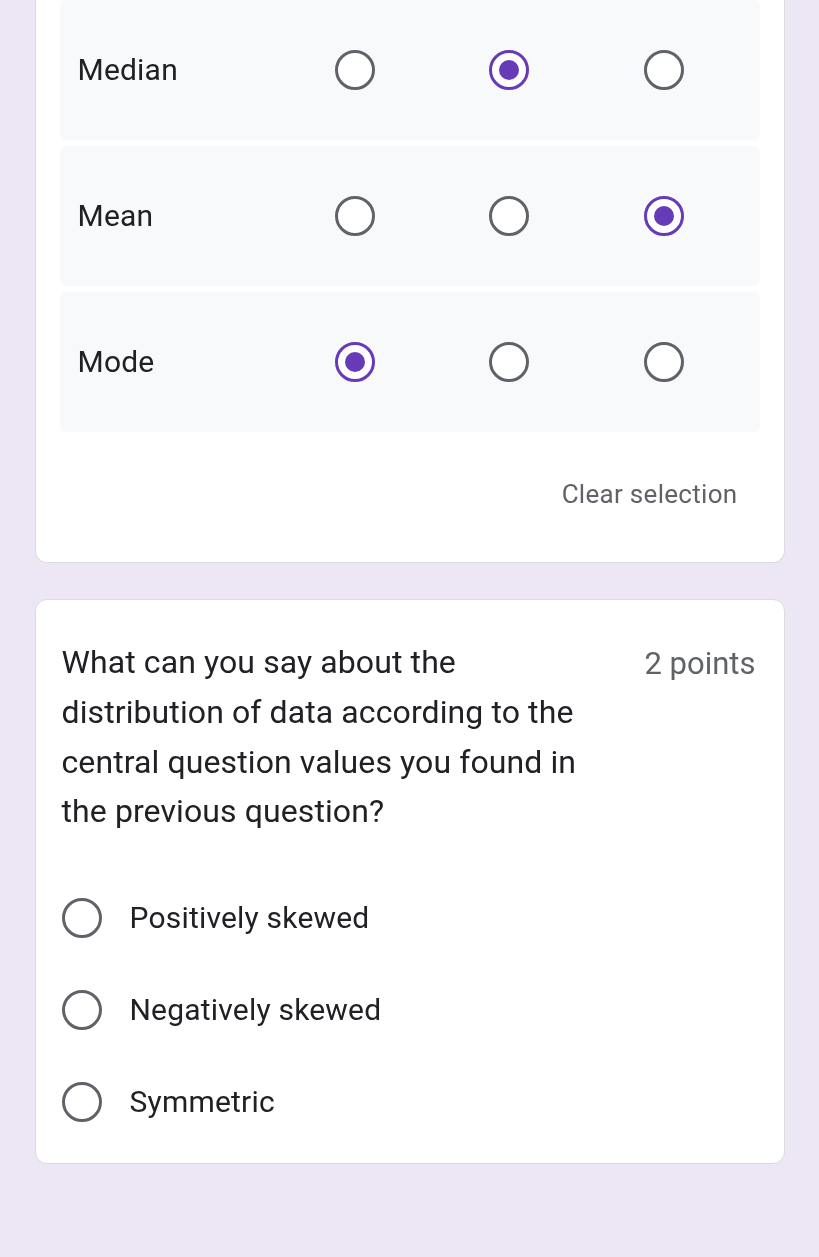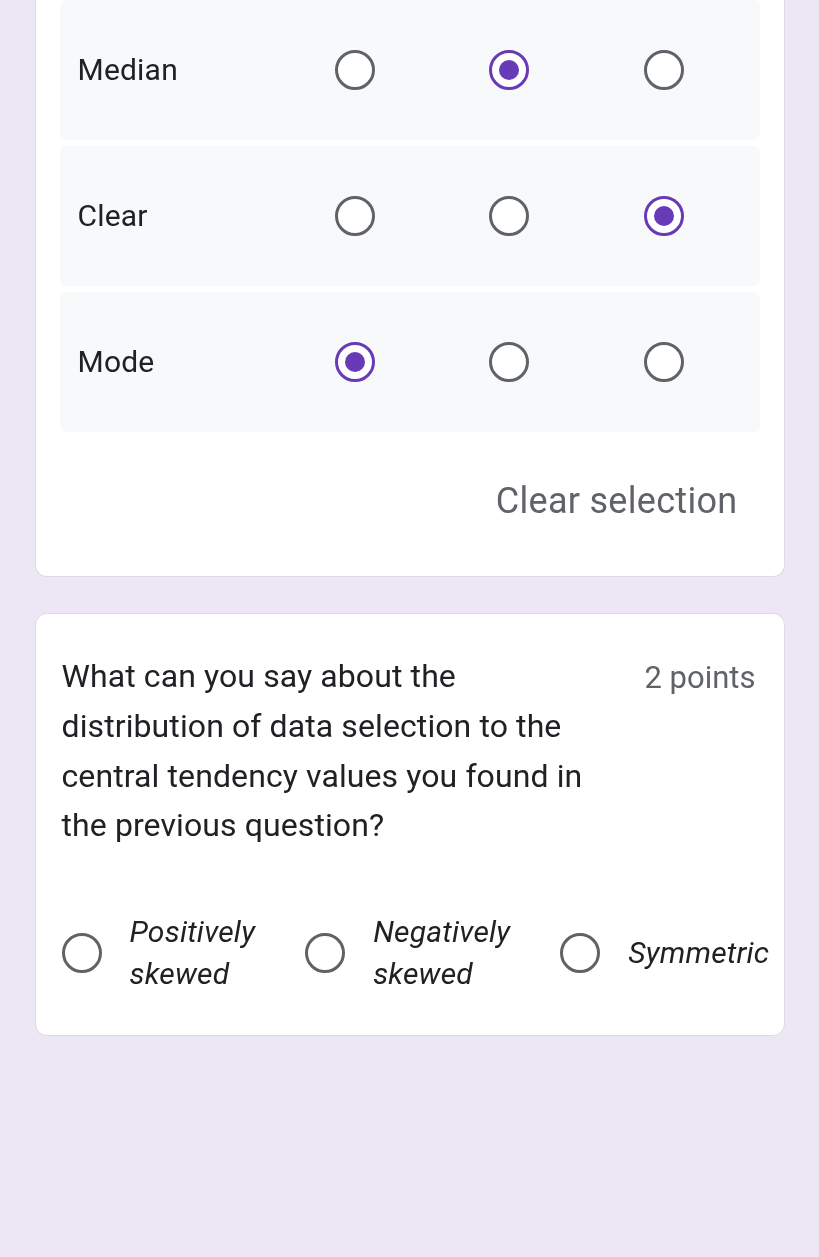--- a/index.html
+++ b/index.html
@@ -77,21 +77,21 @@
     width: 20px;
     height: 20px;
     background: #673ab7;
     border-radius: 50%;
     transform: translate(-50%, -50%);
   }
   .clearsel {
     text-align: right;
     padding: 38px 46px 0 24px;
     color: #5f6368;
-    font-size: 36px;
+    font-size: 26px;
     letter-spacing: 0.3px;
     cursor: pointer;
   }
   .qcard {
     padding: 38px 28px 0 26px;
   }
   .qheader {
     display: flex;
     align-items: flex-start;
     gap: 24px;
@@ -106,22 +106,22 @@
   }
   .points {
     flex: 0 0 auto;
     color: #5f6368;
     font-size: 31px;
     padding-top: 4px;
     white-space: nowrap;
   }
   .options {
     display: flex;
+    flex-direction: column;
     gap: 50px;
-    font-style: italic;
   }
   .optrow {
     display: flex;
     align-items: center;
     gap: 28px;
     cursor: pointer;
   }
   .optlabel {
     font-size: 30px;
     color: #202124;
@@ -139,21 +139,21 @@
       <div class="gridrow">
         <div class="gridlabel">Median</div>
         <div class="gridcells">
           <span class="radio"></span>
           <span class="radio selected"></span>
           <span class="radio"></span>
         </div>
       </div>
 
       <div class="gridrow">
-        <div class="gridlabel">Clear</div>
+        <div class="gridlabel">Mean</div>
         <div class="gridcells">
           <span class="radio"></span>
           <span class="radio"></span>
           <span class="radio selected"></span>
         </div>
       </div>
 
       <div class="gridrow">
         <div class="gridlabel">Mode</div>
         <div class="gridcells">
@@ -164,21 +164,21 @@
       </div>
 
     </div>
 
     <div class="clearsel">Clear selection</div>
   </div>
 
   <div class="card">
     <div class="qcard">
       <div class="qheader">
-        <div class="qtext">What can you say about the distribution of data selection to the central tendency values you found in the previous question?</div>
+        <div class="qtext">What can you say about the distribution of data according to the central question values you found in the previous question?</div>
         <div class="points">2 points</div>
       </div>
 
       <div class="options">
 
         <div class="optrow">
           <span class="radio"></span>
           <span class="optlabel">Positively skewed</span>
         </div>
 

